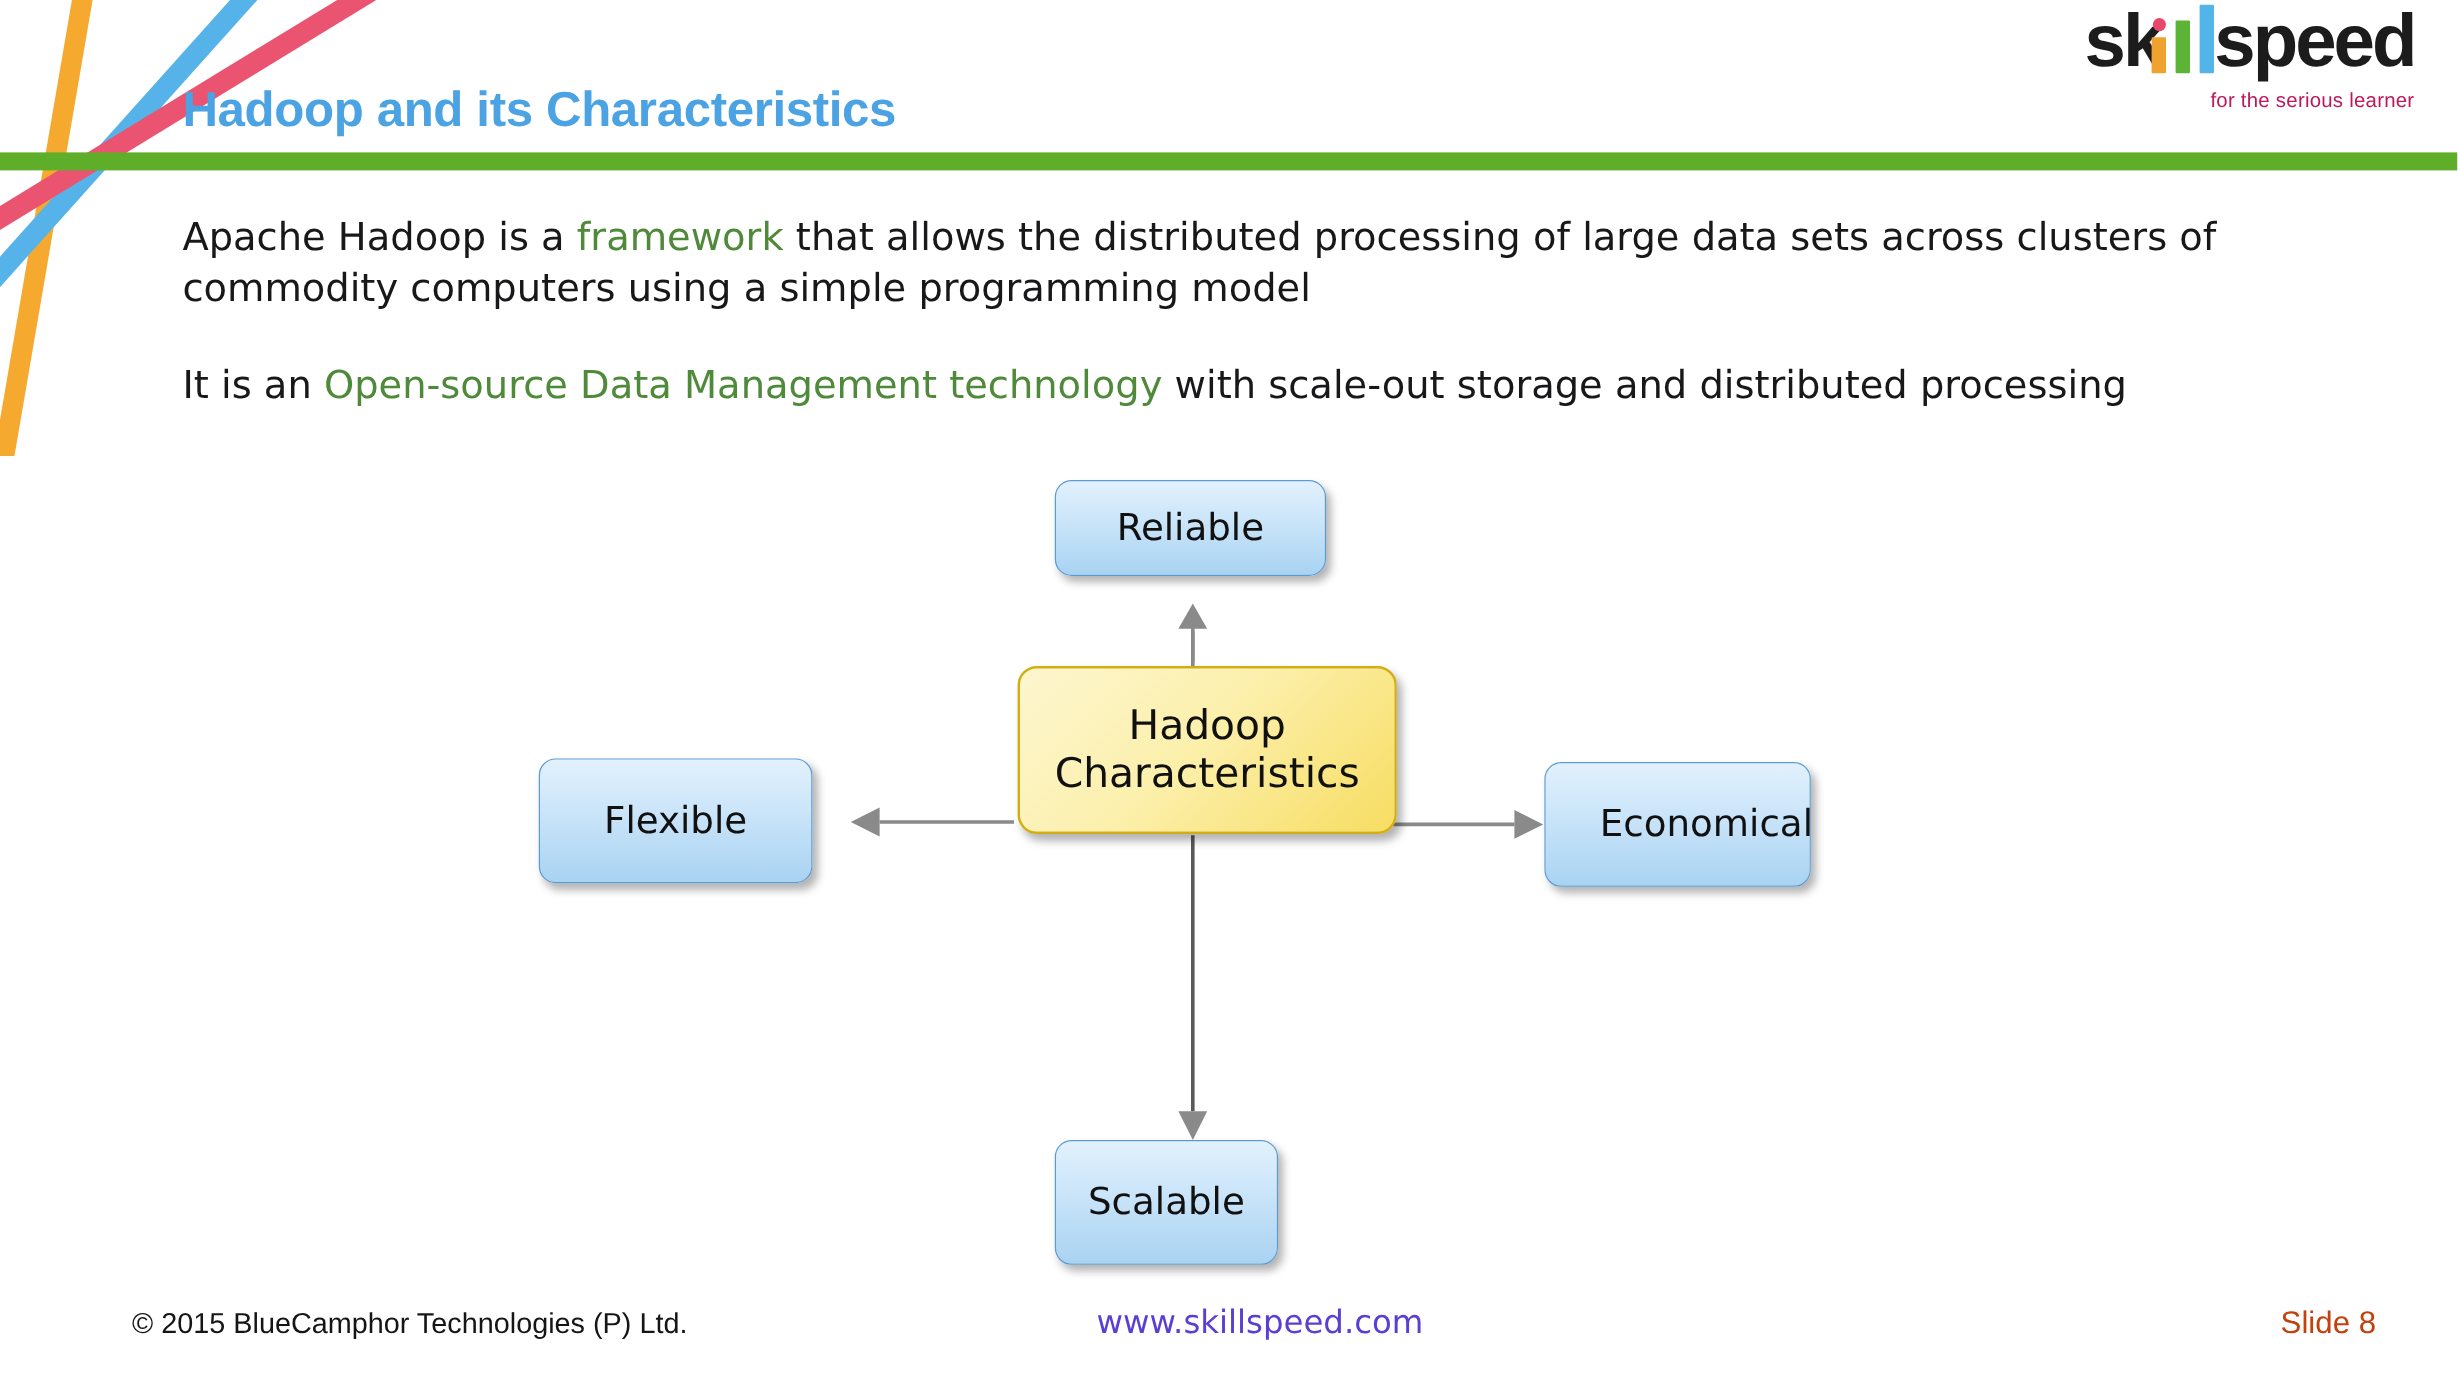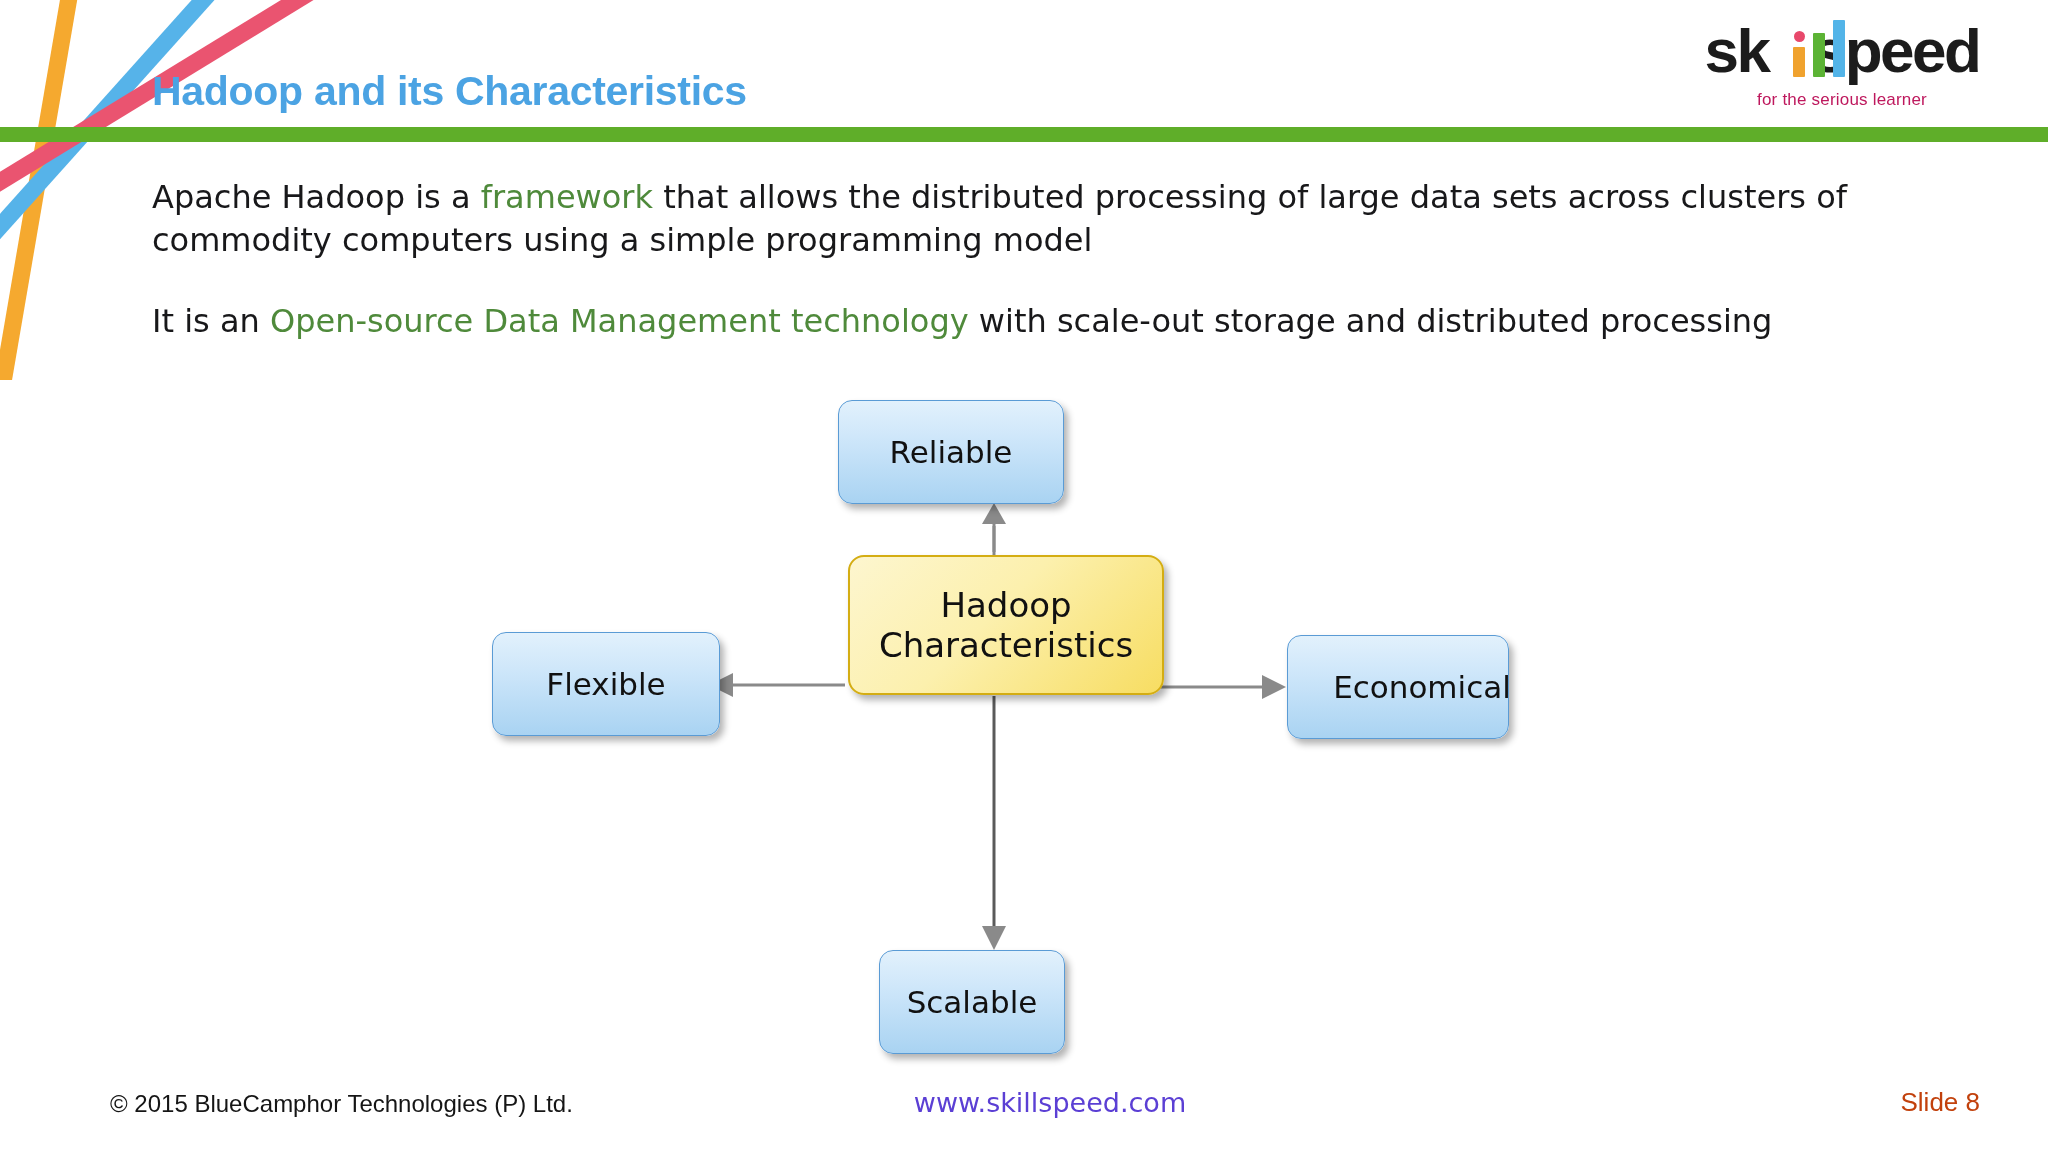--- a/index.html
+++ b/index.html
@@ -50,23 +50,23 @@
     font-weight: bold;
     color: #4ba3e3;
     letter-spacing: -0.3px;
     white-space: nowrap;
   }
 
   
   .logo {
     position: absolute;
     right: 36px;
-    top: 20px;
+    top: 4px;
     width: 340px;
-    text-align: center;
+    text-align: right;
   }
   .logo-word {
     position: relative;
     font-size: 62px;
     font-weight: bold;
     color: #1c1c1c;
     letter-spacing: -2.5px;
     line-height: 1;
     height: 66px;
     white-space: nowrap;
@@ -147,22 +147,22 @@
     font-size: 31px;
   }
   .node.center {
     background: linear-gradient(135deg, #fdf6cf 0%, #fcf0ad 45%, #f7dd62 100%);
     border: 2px solid #d4ad13;
     font-size: 34px;
     line-height: 1.18;
     border-radius: 16px;
   }
 
-  #node-reliable   { left: 838px; top:  40px; width: 226px; height: 104px; }
-  #node-flexible   { left: 492px; top: 272px; width: 228px; height: 104px; }
+  #node-reliable   { left: 879px; top:  40px; width: 226px; height: 80px; }
+  #node-flexible   { left: 449px; top: 272px; width: 228px; height: 104px; }
   #node-center     { left: 848px; top: 195px; width: 316px; height: 140px; }
   #node-economical { left: 1287px; top: 275px; width: 222px; height: 104px; padding-left: 48px; }
   #node-scalable   { left: 879px; top: 590px; width: 186px; height: 104px; }
 
   
   .footer-left {
     position: absolute;
     left: 66px;
     bottom: 34px;
     font-size: 24px;

